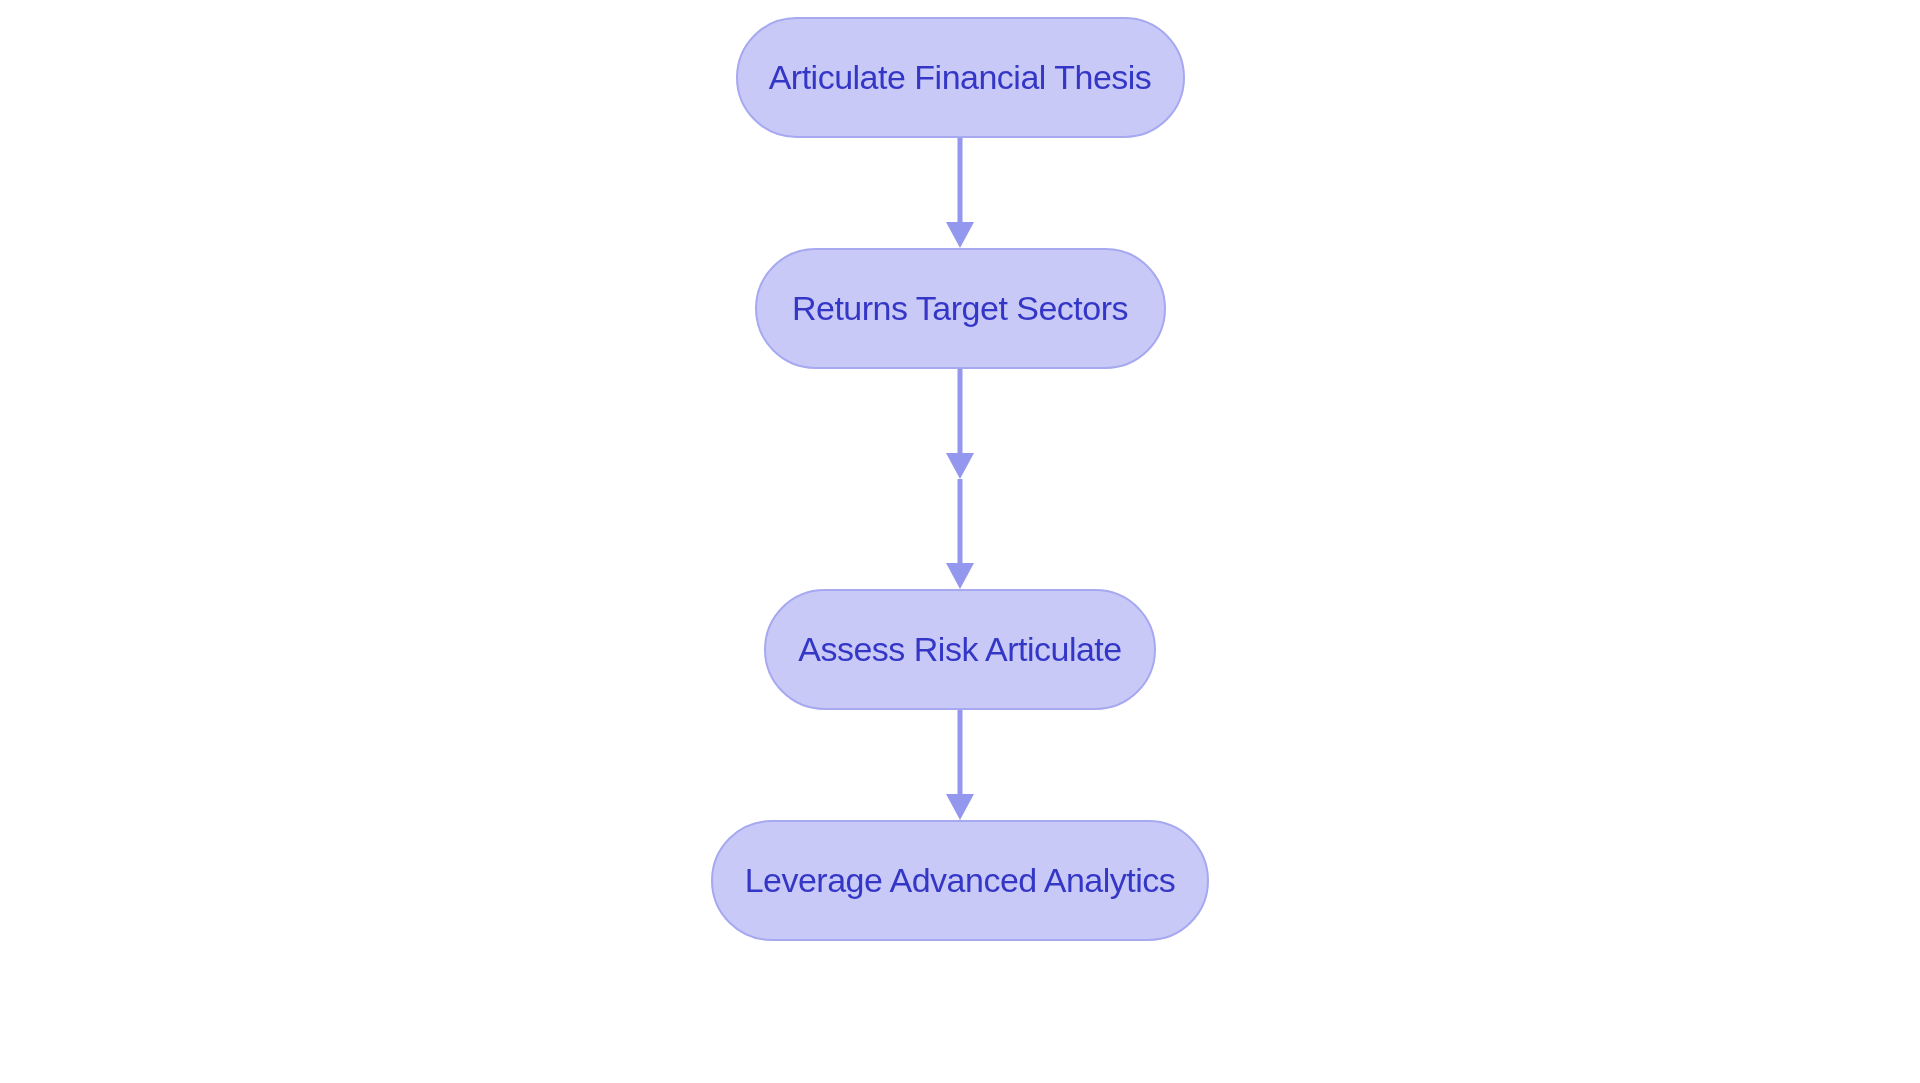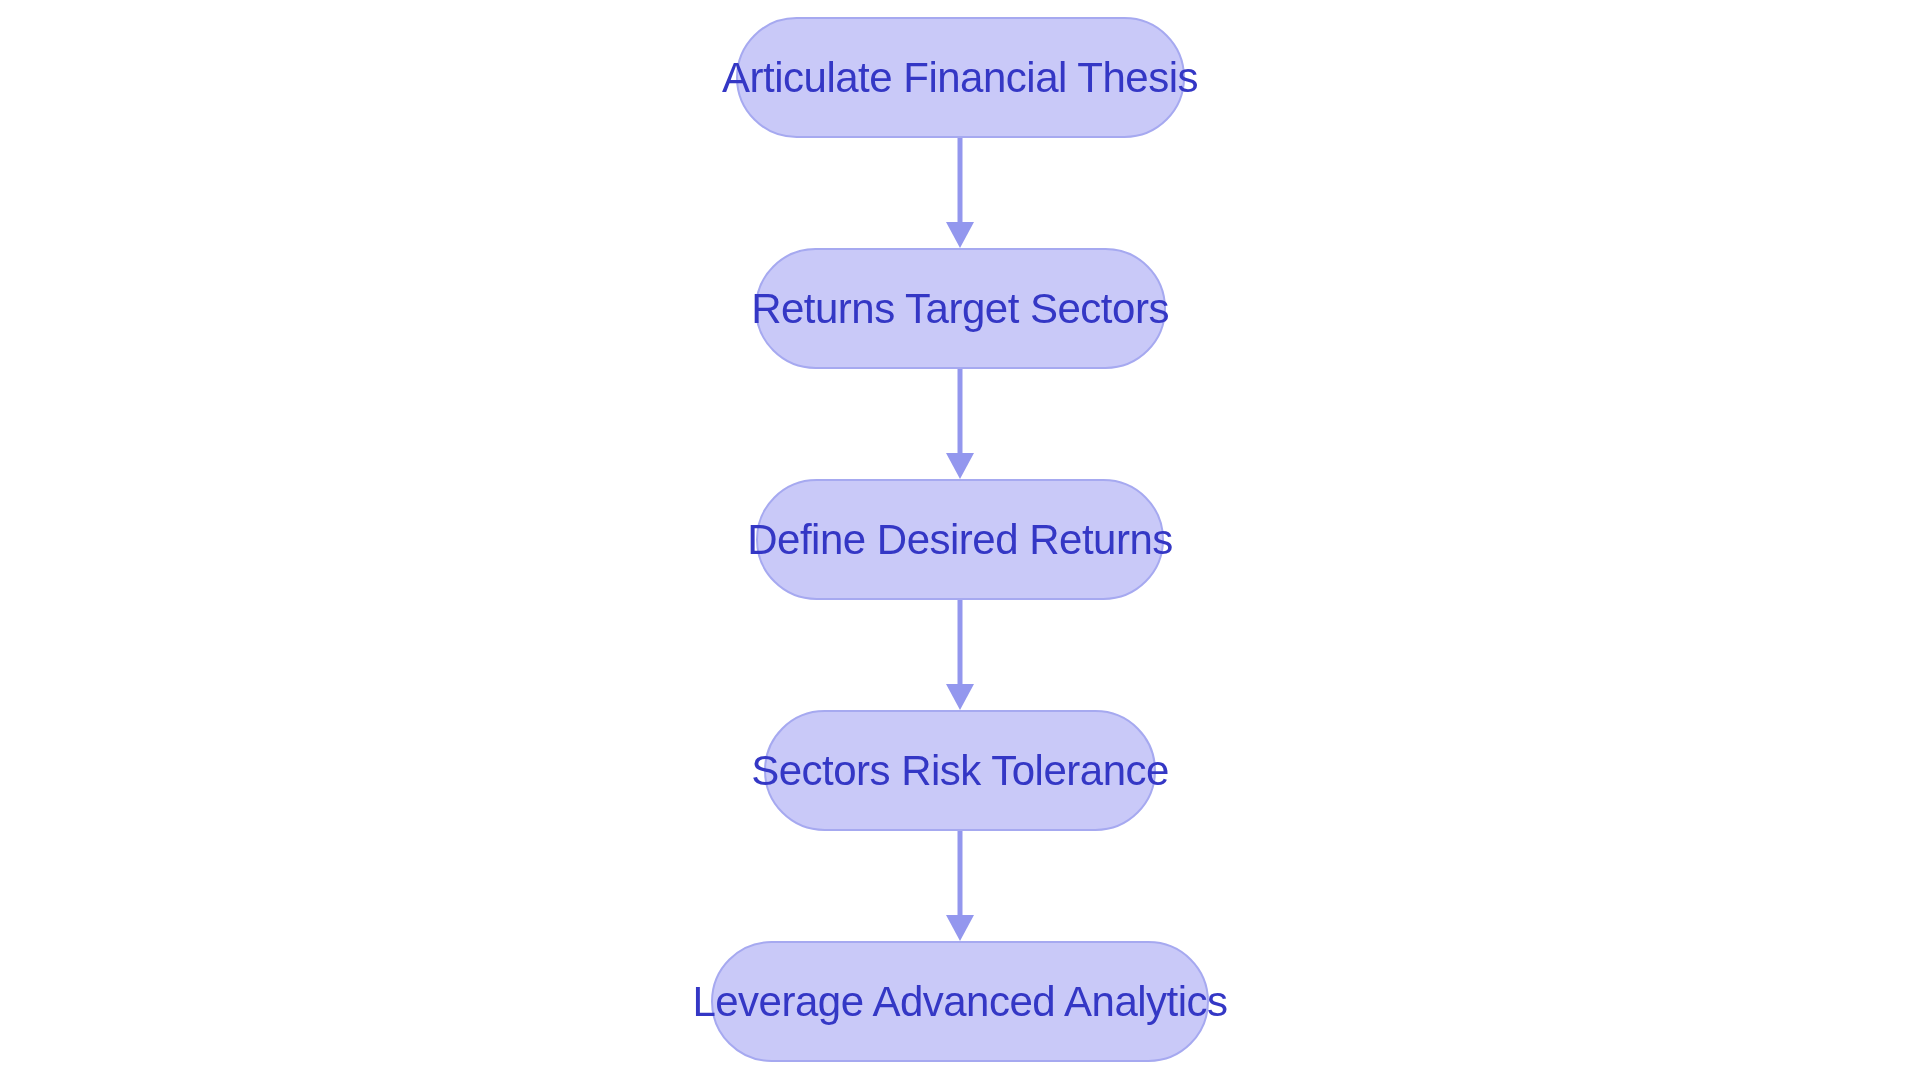--- a/index.html
+++ b/index.html
@@ -27,21 +27,21 @@
   }
   .flow-node {
     height: 121px;
     border-radius: 60.5px;
     background: var(--node-fill);
     border: 2px solid var(--node-border);
     display: flex;
     align-items: center;
     justify-content: center;
     color: var(--text-color);
-    font-size: 42px;
+    font-size: 34px;
     letter-spacing: -0.5px;
     white-space: nowrap;
     flex: none;
   }
   .n1 { width: 449px; }
   .n2 { width: 411px; }
   .n3 { width: 408px; }
   .n4 { width: 392px; }
   .n5 { width: 498px; }
   .flow-arrow {
@@ -87,31 +87,28 @@
 
   <div class="flow-node n2">
     <span>Returns Target Sectors</span>
   </div>
 
   <div class="flow-arrow">
     <div class="shaft"></div>
     <div class="head"></div>
   </div>
 
-  <div class="flow-node n3">
-    <span>Define Desired Returns</span>
-  </div>
 
   <div class="flow-arrow">
     <div class="shaft"></div>
     <div class="head"></div>
   </div>
 
   <div class="flow-node n4">
-    <span>Sectors Risk Tolerance</span>
+    <span>Assess Risk Articulate</span>
   </div>
 
   <div class="flow-arrow">
     <div class="shaft"></div>
     <div class="head"></div>
   </div>
 
   <div class="flow-node n5">
     <span>Leverage Advanced Analytics</span>
   </div>

